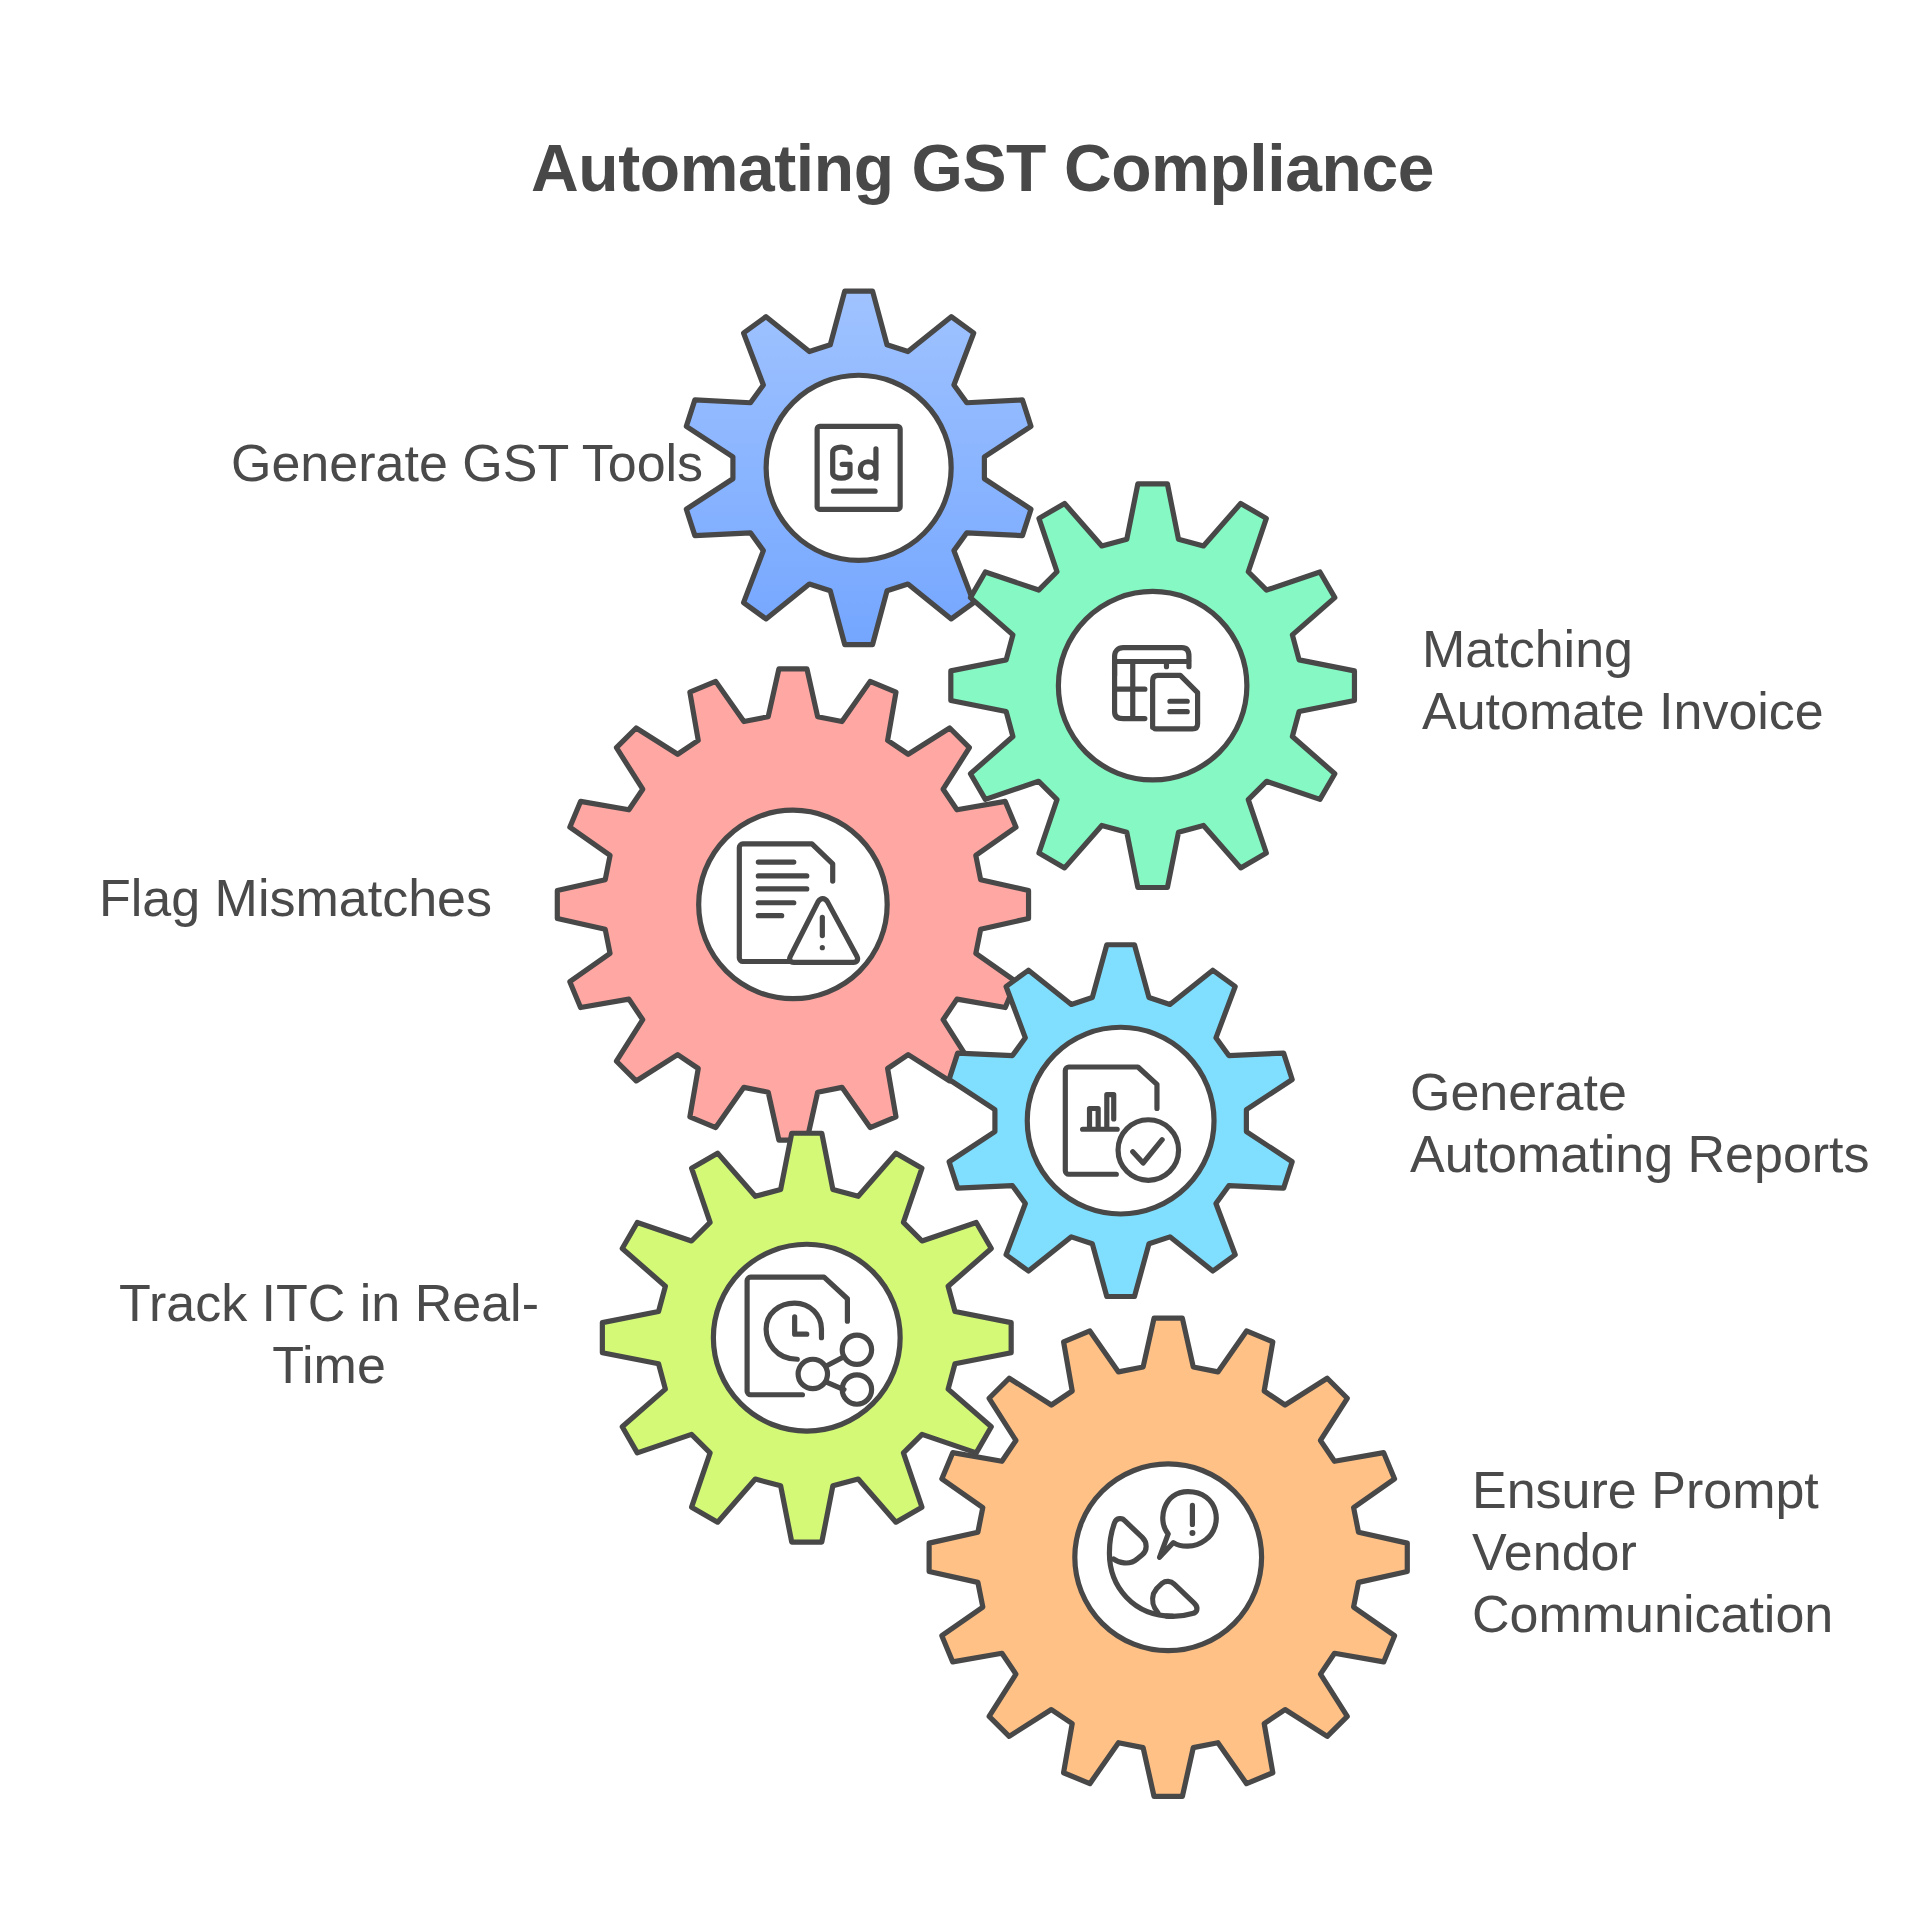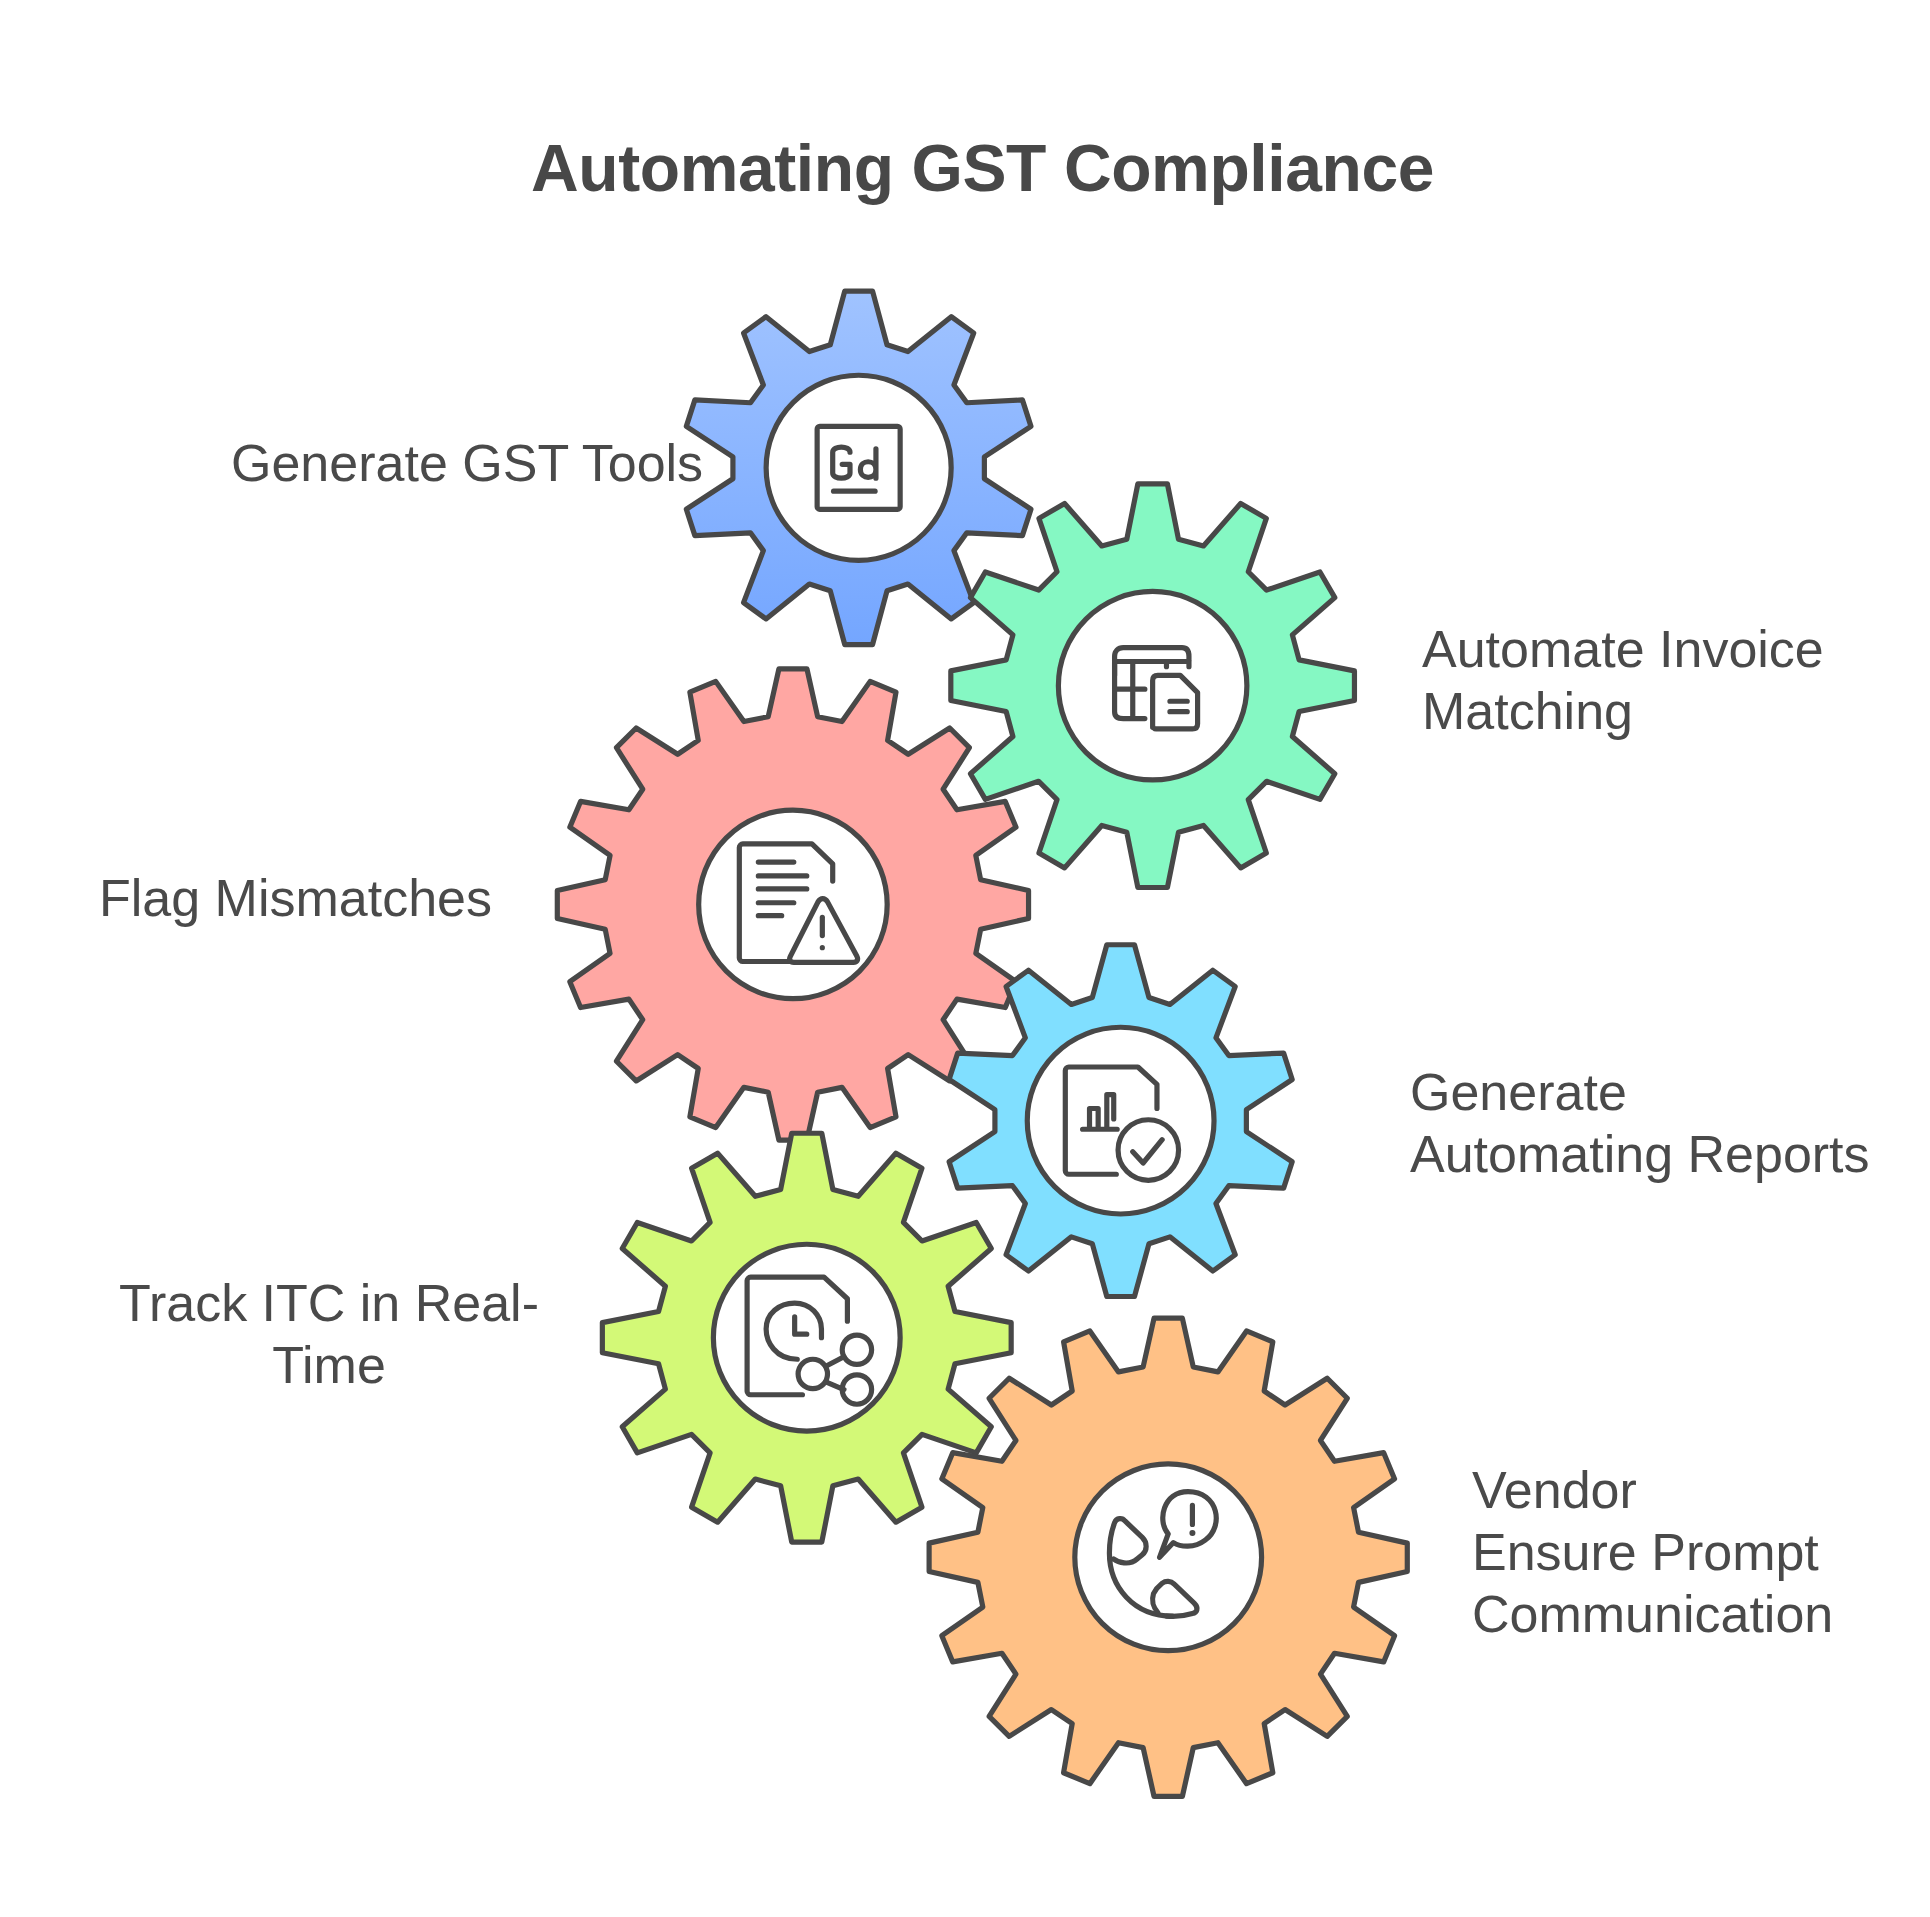--- a/index.html
+++ b/index.html
@@ -75,37 +75,37 @@
       </g>
     </g>
 </svg>
 
 <div class="title">Automating GST Compliance</div>
 <div id="labels-layer">
     <div class="label" style="top: 432px; left: 231px;">
       <span>Generate GST Tools</span>
     </div>
     <div class="label" style="top: 618px; left: 1422px;">
+      <span>Matching</span>
       <span>Automate Invoice</span>
-      <span>Matching</span>
     </div>
     <div class="label" style="top: 867px; left: 99px;">
       <span>Flag Mismatches</span>
     </div>
     <div class="label" style="top: 1061px; left: 1362px; margin-left: 48px;">
       <span>Generate</span>
       <span>Automating Reports</span>
     </div>
     <div class="label right" style="top: 1272px; right: 1391px; text-align: center;">
       <span>Track ITC in Real-</span>
       <span>Time</span>
     </div>
     <div class="label" style="top: 1459px; left: 1472px;">
+      <span>Ensure Prompt</span>
       <span>Vendor</span>
-      <span>Ensure Prompt</span>
       <span>Communication</span>
     </div>
   </div>
 
 <svg width="0" height="0" style="position:absolute">
   <defs>
     <g id="icon-gd-element-icon">
       <rect x="-48" y="-48" width="96" height="96" rx="3" fill="none"></rect>
       <path d="M-10,-18 C-10,-26 -30,-26 -30,-18 L-30,6 C-30,14 -10,14 -10,6 L-10,-4 L-19,-4" fill="none"></path>
       <path d="M20,-22 L20,12 M20,2 C20,-10 2,-10 2,2 C2,14 20,14 20,2" fill="none"></path>

